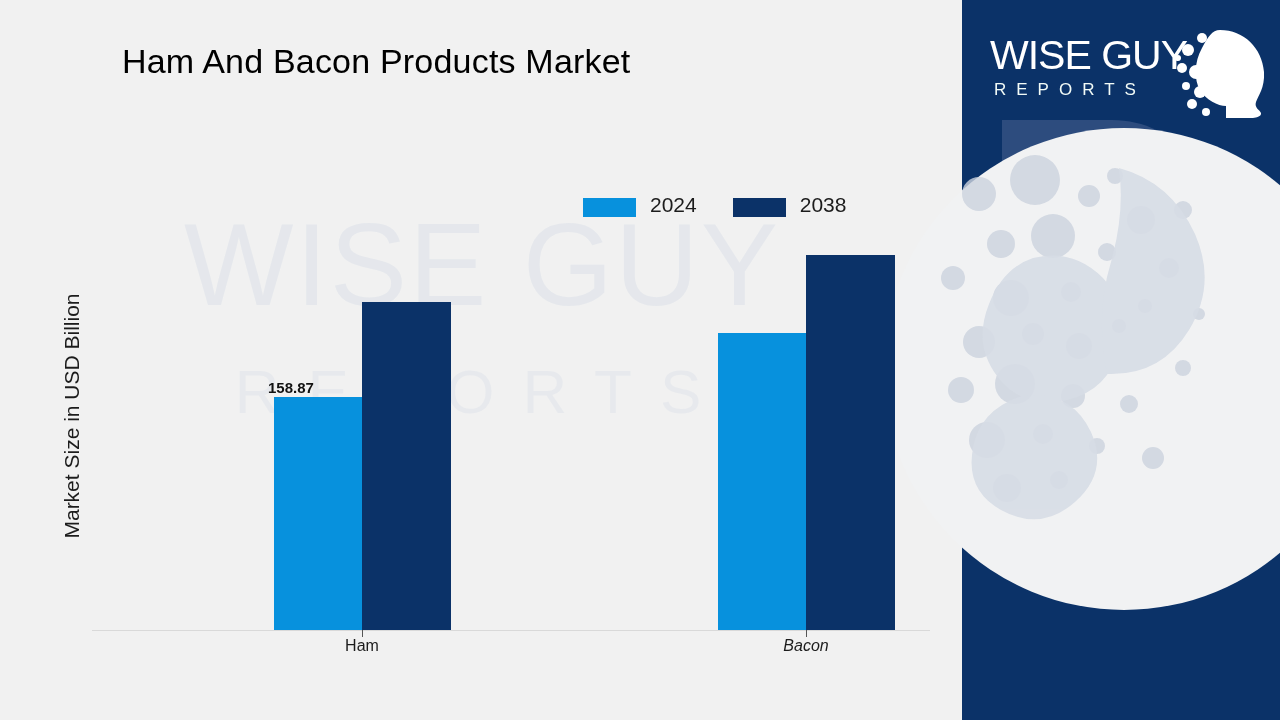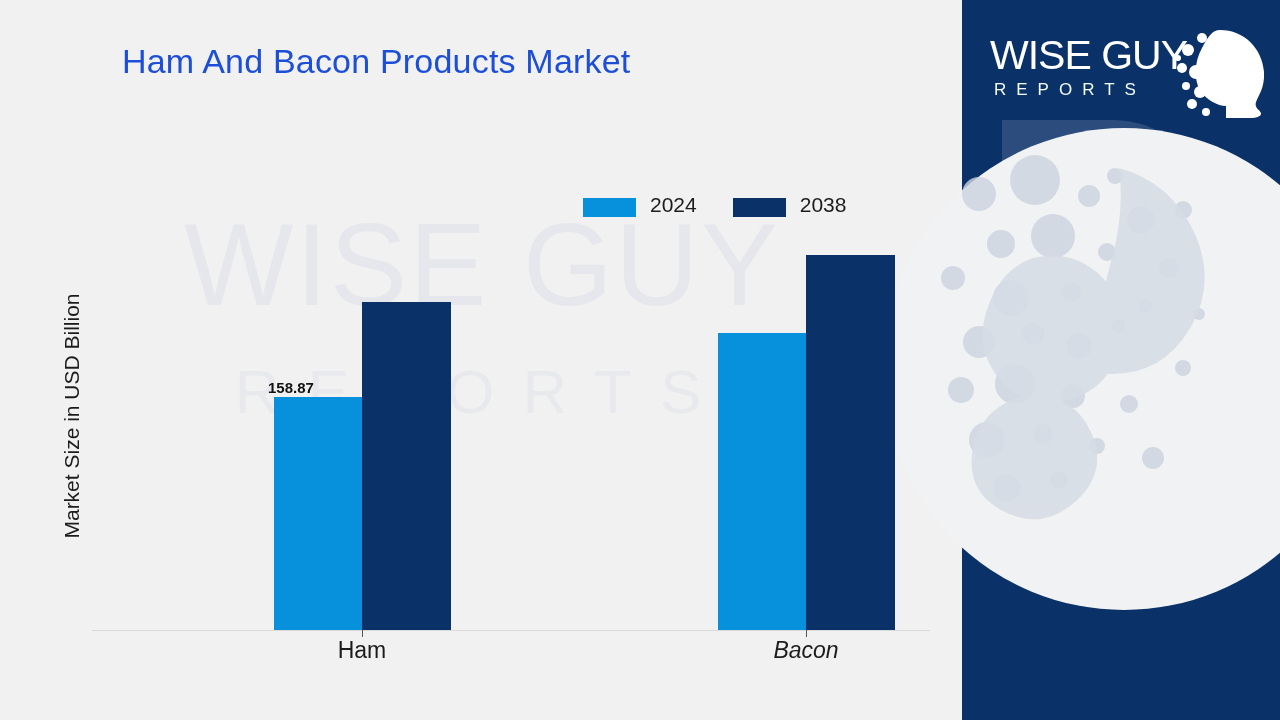--- a/index.html
+++ b/index.html
@@ -43,21 +43,21 @@
   .dot-cluster { position:absolute; left:883px; top:128px; width:482px; height:482px; }
 
   
   .chart-title {
     position:absolute;
     left:122px; top:42px;
     font-family:"Liberation Sans", sans-serif;
     font-size:34px;
     font-weight:400;
     letter-spacing:.2px;
-    color:#1d4ed8;
+    color:#000000;
     white-space:nowrap;
   }
 
   
   .watermark {
     position:absolute;
     left:0; top:198px;
     width:962px; height:290px;
     pointer-events:none;
     user-select:none;
@@ -123,21 +123,21 @@
     position:absolute;
     width:1px; height:7px;
     background:#555;
     top:630px;
   }
 
   .cat-label {
     position:absolute;
     top:637px;
     font-family:"Liberation Sans", sans-serif;
-    font-size:23px;
+    font-size:16px;
     color:#1c1c1c;
     text-align:center;
     transform:translateX(-50%);
     white-space:nowrap;
   }
 
   .bar-value {
     position:absolute;
     font-family:"Liberation Sans", sans-serif;
     font-size:15px;

